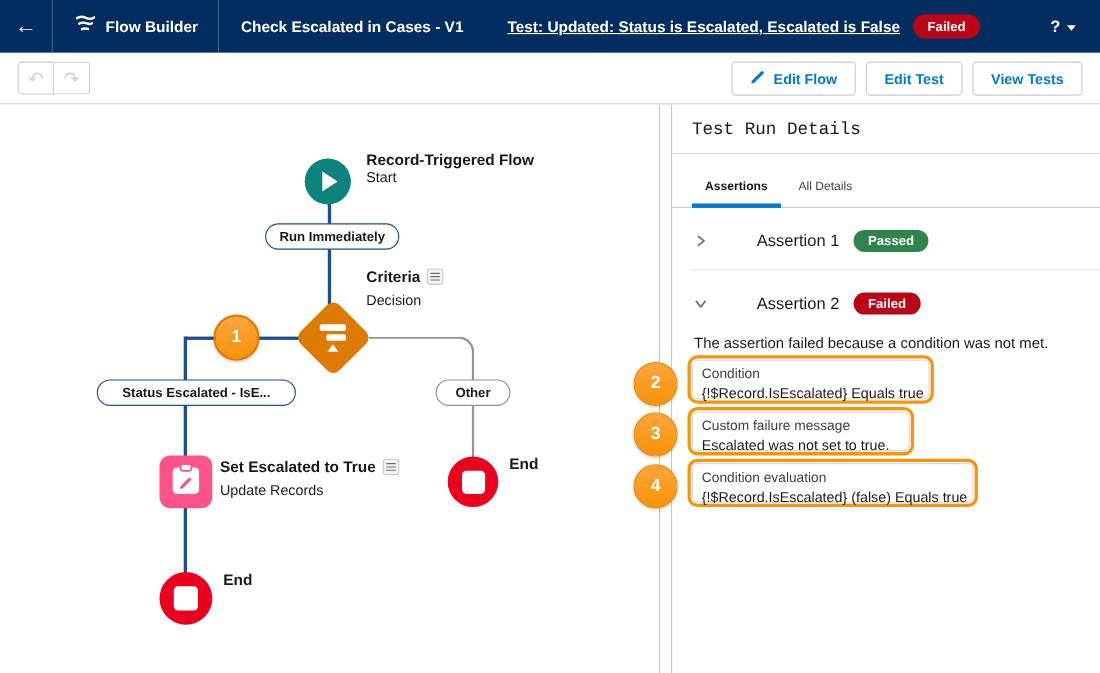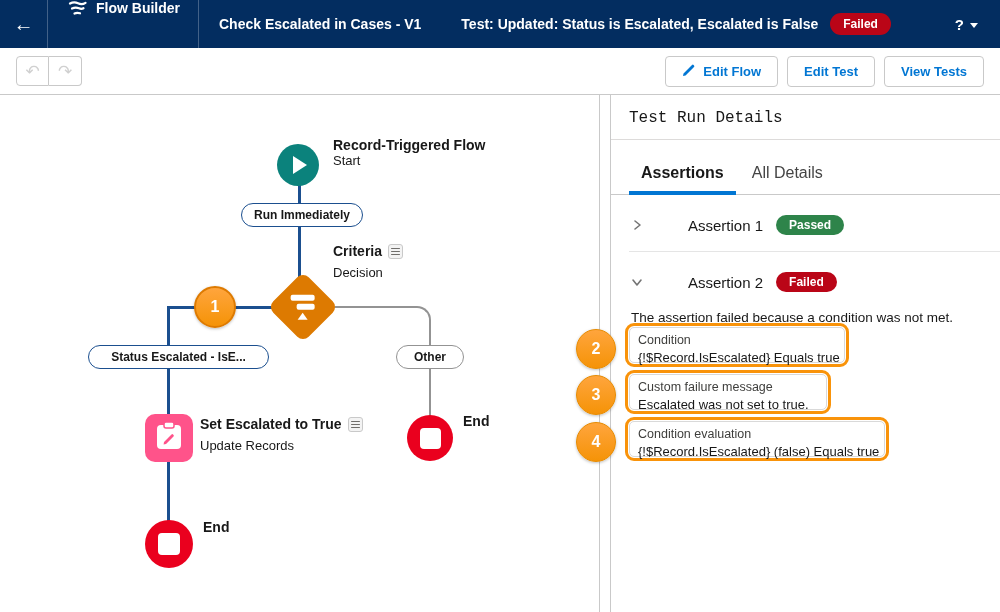--- a/index.html
+++ b/index.html
@@ -3,25 +3,25 @@
 <meta charset="utf-8">
 <style>
   * { margin:0; padding:0; box-sizing:border-box; }
   html,body { width:1000px; height:612px; overflow:hidden; background:#fff;
     font-family:"Liberation Sans", sans-serif; color:#181818; }
 
   
   .navbar { height:48px; background:#032d60; display:flex; align-items:center; color:#fff; }
   .nav-back { width:48px; height:48px; display:flex; align-items:center; justify-content:center;
     font-size:20px; cursor:pointer; border-right:1px solid rgba(255,255,255,0.25); }
-  .nav-app { display:flex; align-items:flex-start; gap:9px; padding:0 18px 0 20px; height:48px;
+  .nav-app { display:flex; align-items:center; gap:9px; padding:0 18px 0 20px; height:48px;
     border-right:1px solid rgba(255,255,255,0.25); }
   .nav-app-label { font-size:14px; font-weight:bold; }
   .nav-flowname { font-size:14px; font-weight:bold; padding:0 20px; }
-  .nav-testname { font-size:14px; font-weight:bold; padding:0 12px 0 20px; }
+  .nav-testname { font-size:14px; font-weight:bold; padding:0 12px 0 20px;text-decoration:underline; }
   .nav-badge { background:#ba0517; color:#fff; font-size:12px; font-weight:bold;
     border-radius:11px; padding:4px 13px; }
   .nav-right { margin-left:auto; display:flex; align-items:center; gap:6px; padding-right:22px;
     font-size:15px; font-weight:bold; cursor:pointer; }
   .caret-down { width:0; height:0; border-left:4px solid transparent; border-right:4px solid transparent;
     border-top:5px solid #fff; margin-top:2px; }
 
   
   .toolbar { height:47px; background:#fff; border-bottom:1px solid #c9c9c9;
     display:flex; align-items:center; padding:0 16px; }
@@ -83,21 +83,21 @@
 
   .step-circle { border-radius:50%; background:linear-gradient(#ffa53d,#f59307);
     border:1px solid #e68a00; color:#fff; font-weight:bold; display:flex;
     align-items:center; justify-content:center; box-shadow:0 1px 3px rgba(0,0,0,0.25); }
 
   
   .panel-header { padding:14px 28px 12px 18px; border-bottom:1px solid #dddbda;font-family:Liberation Mono, monospace; }
   .panel-title { font-size:16px; color:#181818; }
   .tabs { display:flex; gap:28px; padding:24px 0 0 30px; border-bottom:1px solid #c9c9c9;
     position:relative; }
-  .tab { font-size:16px; padding-bottom:12px; cursor:pointer; color:#444; }
+  .tab { font-size:11px; padding-bottom:12px; cursor:pointer; color:#444; }
   .tab.active { font-weight:bold; color:#181818; position:relative; }
   .tab.active:after { content:""; position:absolute; left:-12px; right:-12px; bottom:-1px;
     height:4px; background:#0176d3; }
   .assertion-row { display:flex; align-items:center; gap:13px; padding:20px 18px 16px 20px; cursor:pointer; }
   .assertion-label { font-size:15px;margin-left:32px; }
   .status-pill { font-size:12px; font-weight:bold; color:#fff; border-radius:11px; padding:3px 13px; }
   .status-passed { background:#2e844a;border-radius:10px; }
   .status-failed { background:#ba0517; }
   .row-divider { border-bottom:1px solid #e5e5e5; margin:0 0 0 18px; }
   .assertion-msg { font-size:13.5px; padding:2px 18px 10px 20px; color:#181818; }

